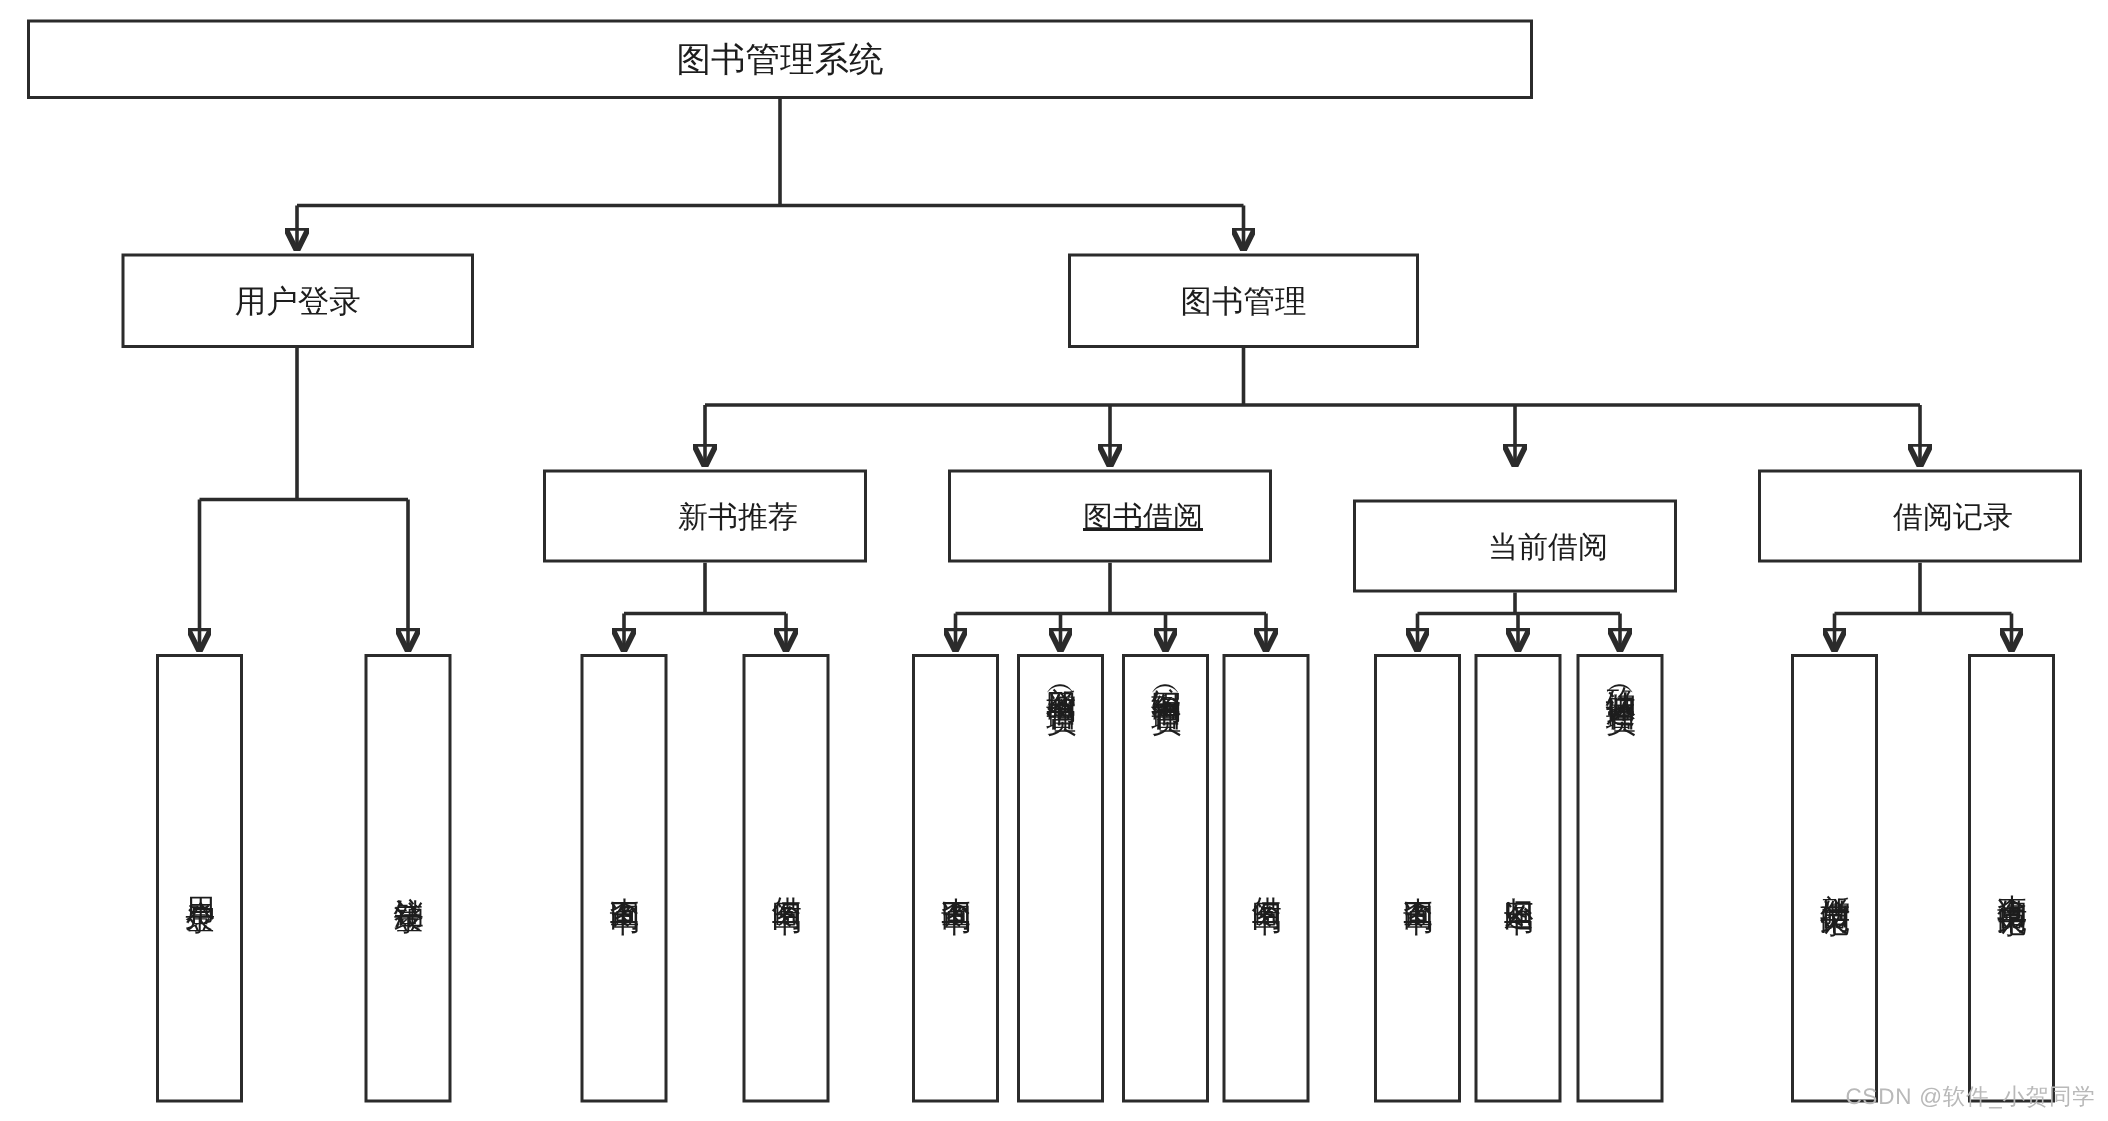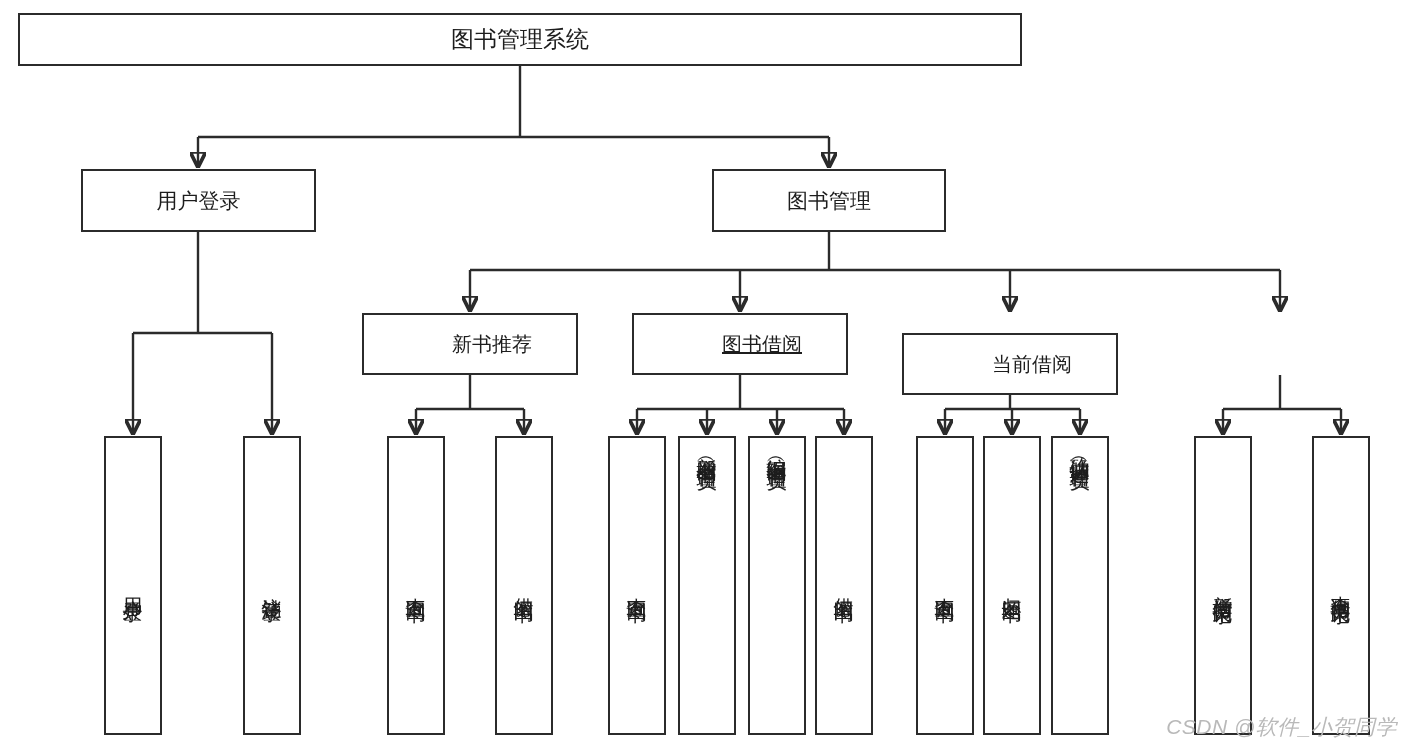--- a/index.html
+++ b/index.html
@@ -71,26 +71,25 @@
     writing-mode: vertical-rl;
     text-orientation: upright;
     letter-spacing: 2px;
     line-height: 1.0;
     white-space: nowrap;
   }
   .watermark {
     position: absolute;
     right: 8px;
     bottom: 6px;
-    font-size: 21px;
+    font-size: 15px;
     color: #b9b9b9;
     z-index: 5;
     white-space: nowrap;
     letter-spacing: 0.5px;
-    font-style: italic;
   }
 </style>
 </head>
 <body>
 
 <div id="canvas">
 
   <svg id="wires" viewBox="0 0 1405 747" xmlns="http://www.w3.org/2000/svg">
     <defs>
       <marker id="arrow" viewBox="0 0 10 10" refX="9" refY="5" markerWidth="6.5" markerHeight="6.5" orient="auto-start-reverse">
@@ -146,20 +145,21 @@
   <div class="node branch" style="left:81px; top:169px; width:235px; height:63px;">用户登录</div>
 
   <div class="node branch" style="left:712px; top:169px; width:234px; height:63px;">图书管理</div>
 
   <div class="node group" style="left:362px; top:313px; width:216px; height:62px;">新书推荐</div>
 
   <div class="node group" style="left:632px; top:313px; width:216px; height:62px;text-decoration:underline;">图书借阅</div>
 
   <div class="node group" style="left:902px; top:313px; width:216px; height:62px;margin-top:20px;">当前借阅</div>
 
+  <div class="node group" style="left:1172px; top:313px; width:216px; height:62px;">借阅记录</div>
 
   <div class="node leaf" style="left:104px; top:436px; width:58px; height:299px;">
     <span class="vtext">用户登录</span>
   </div>
 
   <div class="node leaf" style="left:243px; top:436px; width:58px; height:299px;">
     <span class="vtext">注销登录</span>
   </div>
 
   <div class="node leaf" style="left:387px; top:436px; width:58px; height:299px;">

